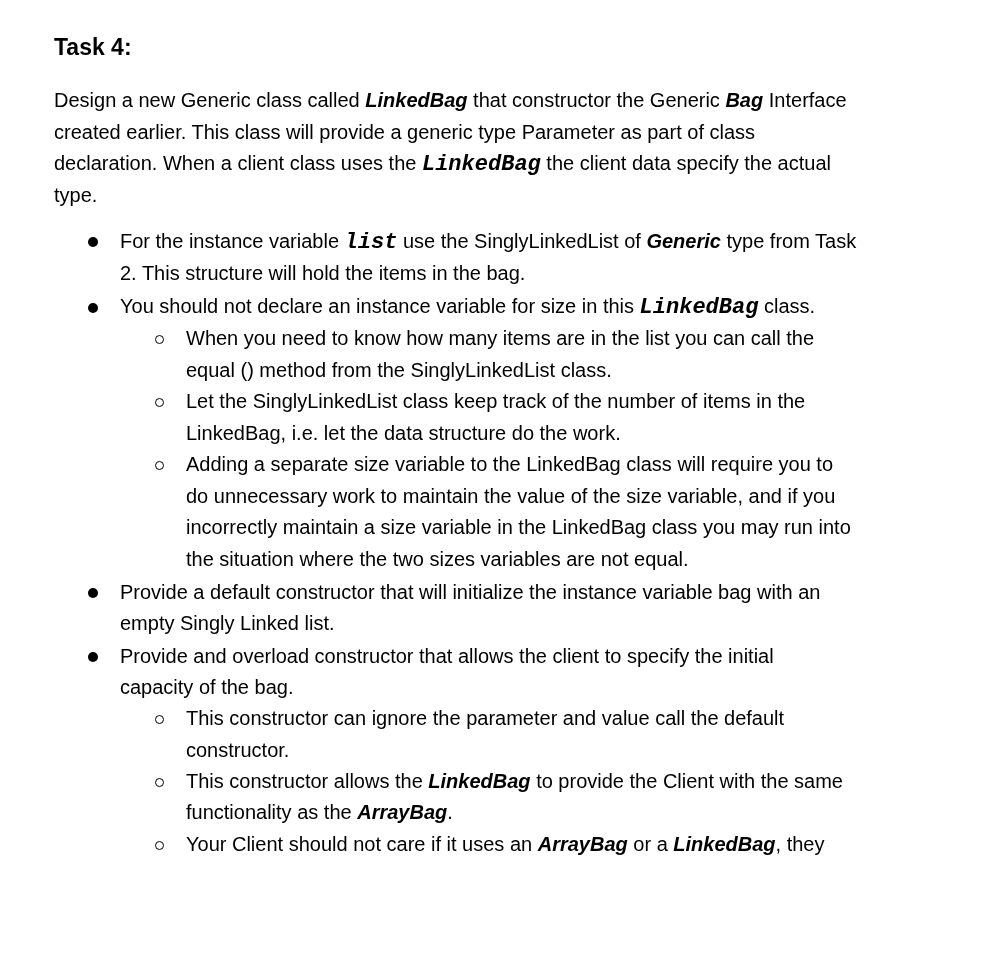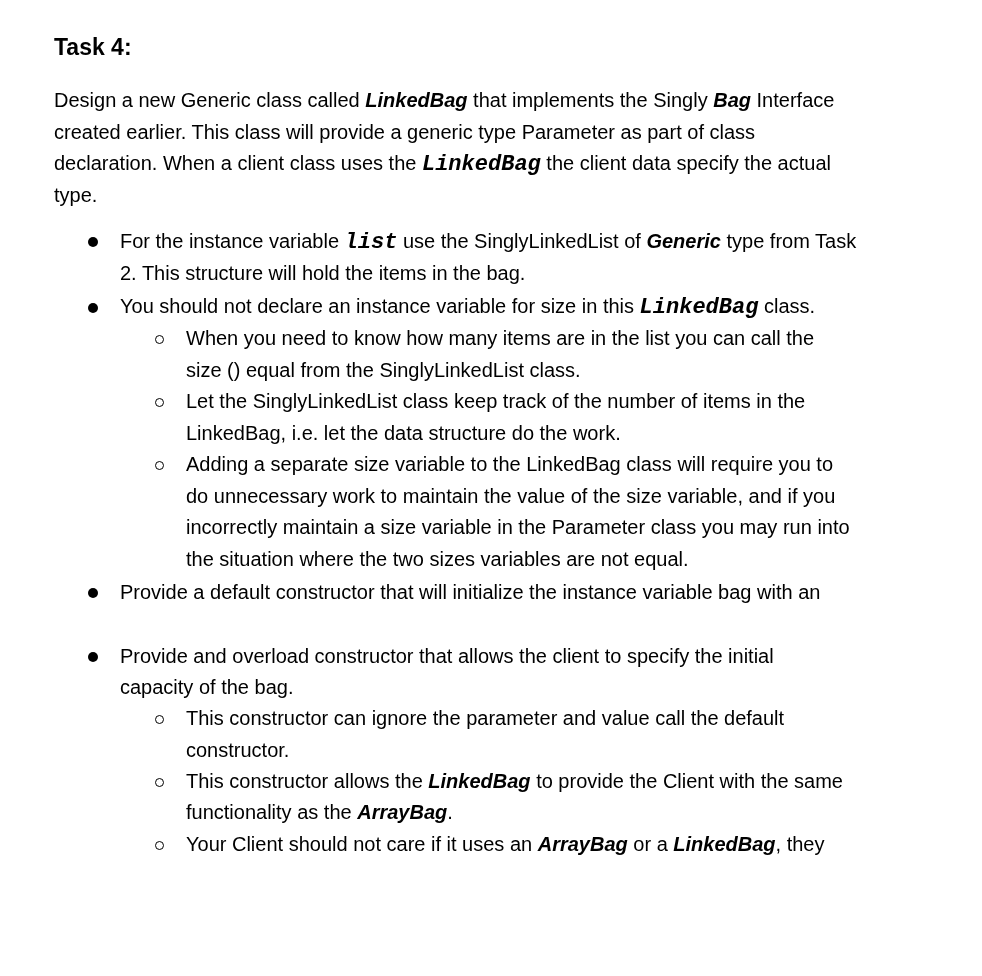--- a/index.html
+++ b/index.html
@@ -37,49 +37,50 @@
   .lvl2 { left: 186px; }
 </style>
 </head>
 <body>
 
 <div class="page">
 
   <div class="title">Task 4:</div>
 
   <div class="para">
-    <span class="line"><span>Design a new Generic class called </span><span class="bi">LinkedBag</span><span> that implements the Singly </span><span class="bi">Bag</span><span> Interface</span></span>
+    <span class="line"><span>Design a new Generic class called </span><span class="bi">LinkedBag</span><span> that constructor the Generic </span><span class="bi">Bag</span><span> Interface</span></span>
     <span class="line">created earlier.  This class will provide a generic type Parameter as part of class</span>
     <span class="line"><span>declaration.  When a client class uses the </span><span class="code">LinkedBag</span><span>  the client data specify the actual</span></span>
     <span class="line">type.</span>
   </div>
 
   <span class="bullet" style="top:237px"></span>
   <div class="row lvl1" style="top:226px"><span>For the instance variable </span><span class="code">list</span><span> use the SinglyLinkedList of </span><span class="bi">Generic</span><span> type from Task</span></div>
   <div class="row lvl1" style="top:258px">2.  This structure will hold the items in the bag.</div>
 
   <span class="bullet" style="top:303px"></span>
   <div class="row lvl1" style="top:291px"><span>You should not declare an instance variable for size in this </span><span class="code">LinkedBag</span><span> class.</span></div>
 
   <span class="circle" style="top:335px"></span>
   <div class="row lvl2" style="top:323px">When you need to know how many items are in the list you can call the</div>
-  <div class="row lvl2" style="top:355px">size () equal from the SinglyLinkedList class.</div>
+  <div class="row lvl2" style="top:355px">equal () method from the SinglyLinkedList class.</div>
 
   <span class="circle" style="top:398px"></span>
   <div class="row lvl2" style="top:386px">Let the SinglyLinkedList class keep track of the number of items in the</div>
   <div class="row lvl2" style="top:418px">LinkedBag, i.e. let the data structure do the work.</div>
 
   <span class="circle" style="top:461px"></span>
   <div class="row lvl2" style="top:449px">Adding a separate size variable to the LinkedBag class will require you to</div>
   <div class="row lvl2" style="top:481px">do unnecessary work to maintain the value of the size variable, and if you</div>
-  <div class="row lvl2" style="top:512px">incorrectly maintain a size variable in the Parameter class you may run into</div>
+  <div class="row lvl2" style="top:512px">incorrectly maintain a size variable in the LinkedBag class you may run into</div>
   <div class="row lvl2" style="top:544px">the situation where the two sizes variables are not equal.</div>
 
   <span class="bullet" style="top:588px"></span>
   <div class="row lvl1" style="top:577px">Provide a default constructor that will initialize the instance variable bag with an</div>
+  <div class="row lvl1" style="top:608px">empty Singly Linked list.</div>
 
   <span class="bullet" style="top:652px"></span>
   <div class="row lvl1" style="top:641px">Provide and overload constructor that allows the client to specify the initial</div>
   <div class="row lvl1" style="top:672px">capacity of the bag.</div>
 
   <span class="circle" style="top:715px"></span>
   <div class="row lvl2" style="top:703px">This constructor can ignore the parameter and value call the default</div>
   <div class="row lvl2" style="top:735px">constructor.</div>
 
   <span class="circle" style="top:778px"></span>

